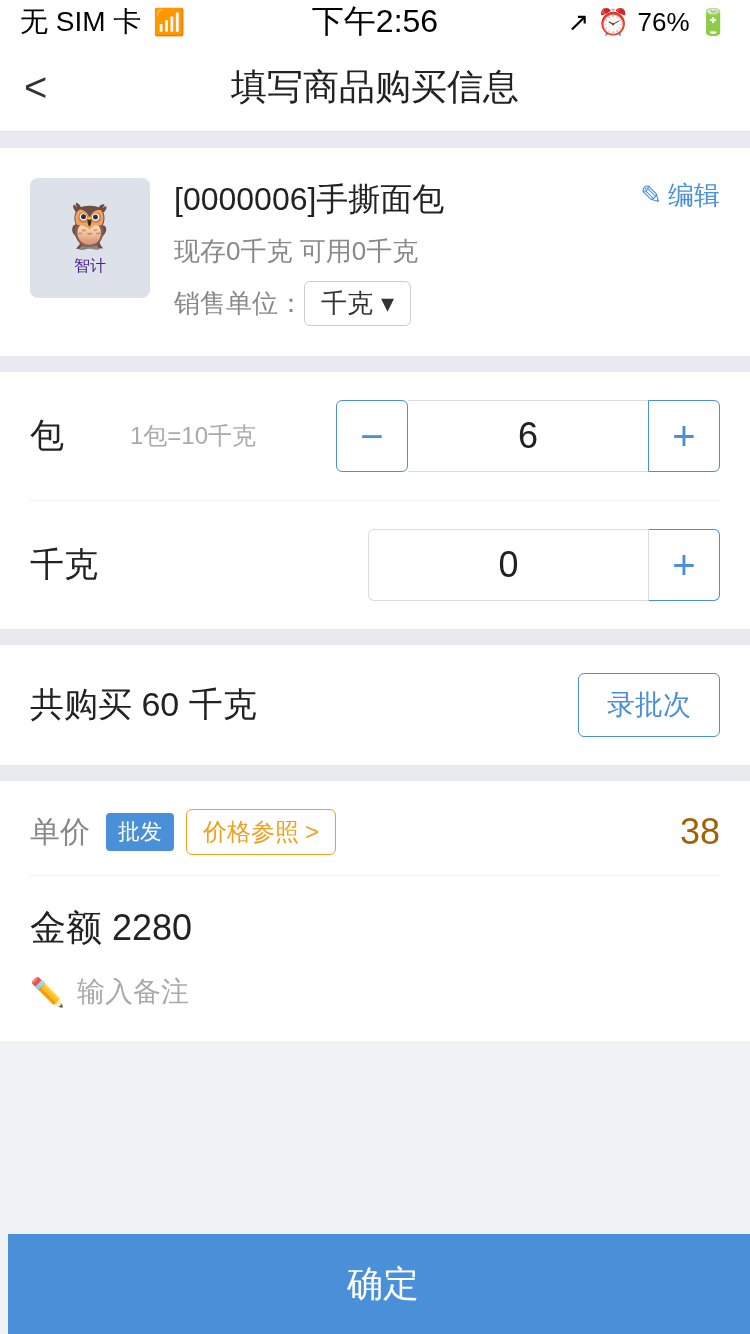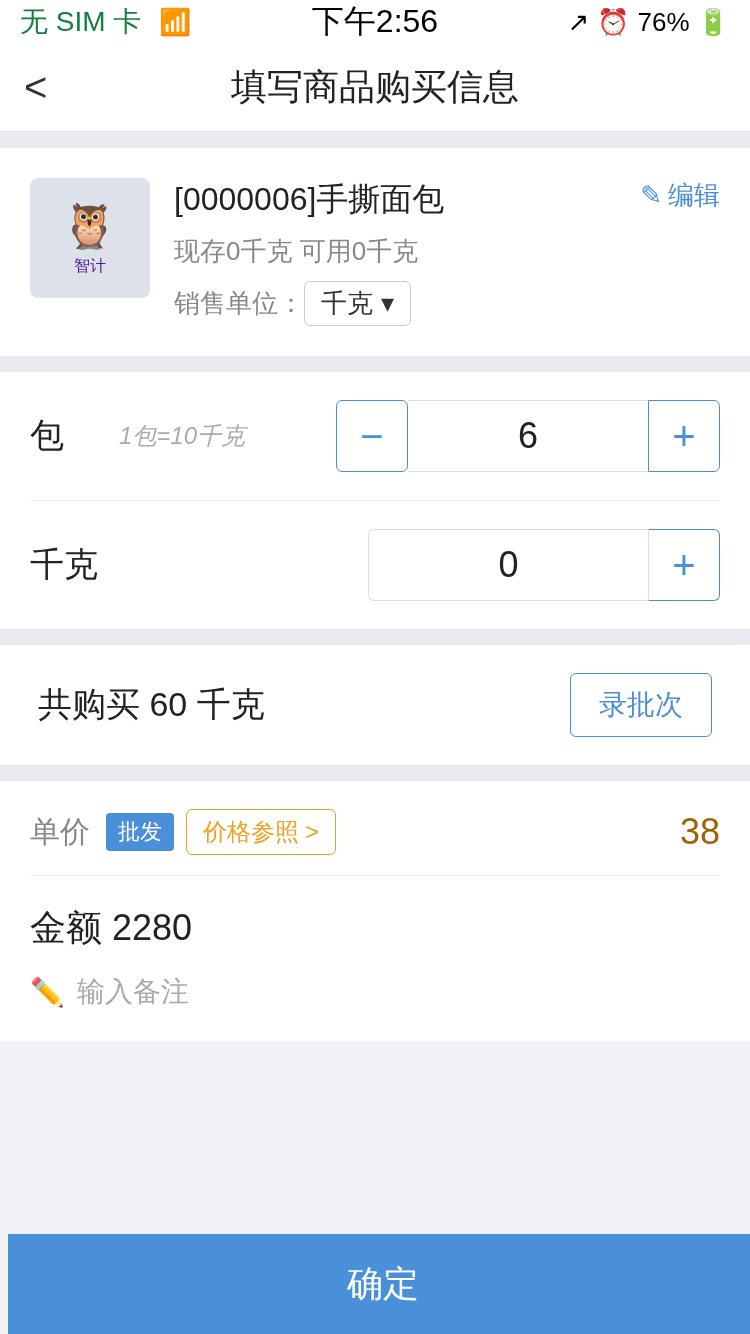--- a/index.html
+++ b/index.html
@@ -19,23 +19,23 @@
       background: #fff;
       display: flex;
       align-items: center;
       justify-content: space-between;
       padding: 0 20px;
       font-size: 28px;
     }
     .status-left {
       display: flex;
       align-items: center;
-      gap: 18px;
+      gap: 12px;
       font-size: 28px;
-      color: #15803d;
+      color: #000000;
       justify-content: center;
     }
     .status-center {
       font-size: 32px;
       font-weight: 500;
       color: #000;
       position: absolute;
       left: 50%;
       transform: translateX(-50%);
     }
@@ -165,23 +165,22 @@
       border-bottom: none;
     }
     .input-label {
       font-size: 34px;
       color: #222;
       min-width: 80px;
     }
     .input-sublabel {
       font-size: 24px;
       color: #aaa;
-      margin-left: 9px;
+      margin-left: 20px;
       flex: 1;
-      font-style: italic;
     }
     .qty-controls {
       display: flex;
       align-items: center;
       gap: 0;
     }
     .qty-btn {
       width: 72px;
       height: 72px;
       border: 1px solid #4a90d9;
@@ -217,21 +216,21 @@
       border-radius: 6px 0 0 6px;
     }
     .qty-btn-right {
       border-radius: 0 6px 6px 0;
       border-left: none;
     }
 
     
     .total-row {
       background: #fff;
-      padding: 28px 38px;
+      padding: 28px 30px;
       display: flex;
       align-items: center;
       justify-content: space-between;
     }
     .total-text {
       font-size: 34px;
       color: #222;
     }
     .batch-btn {
       border: 1px solid #4a90d9;

